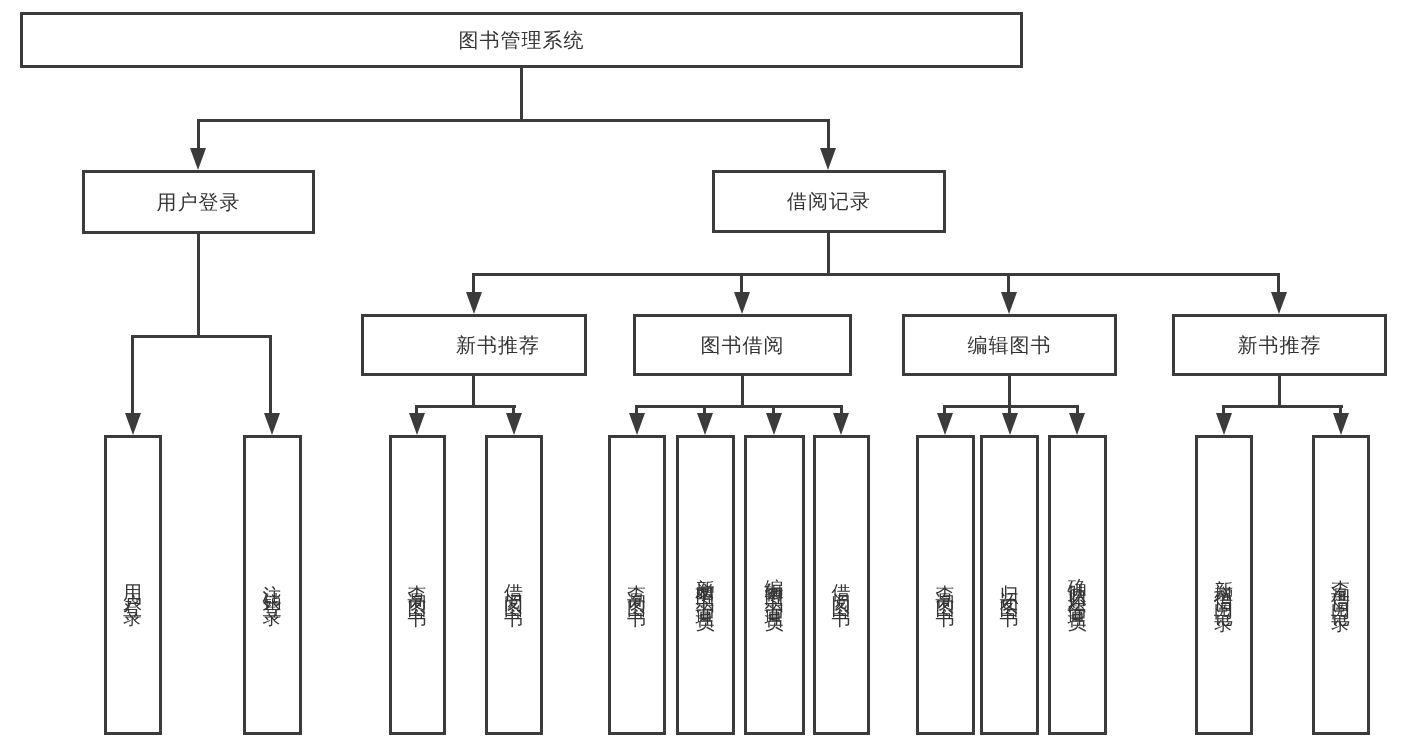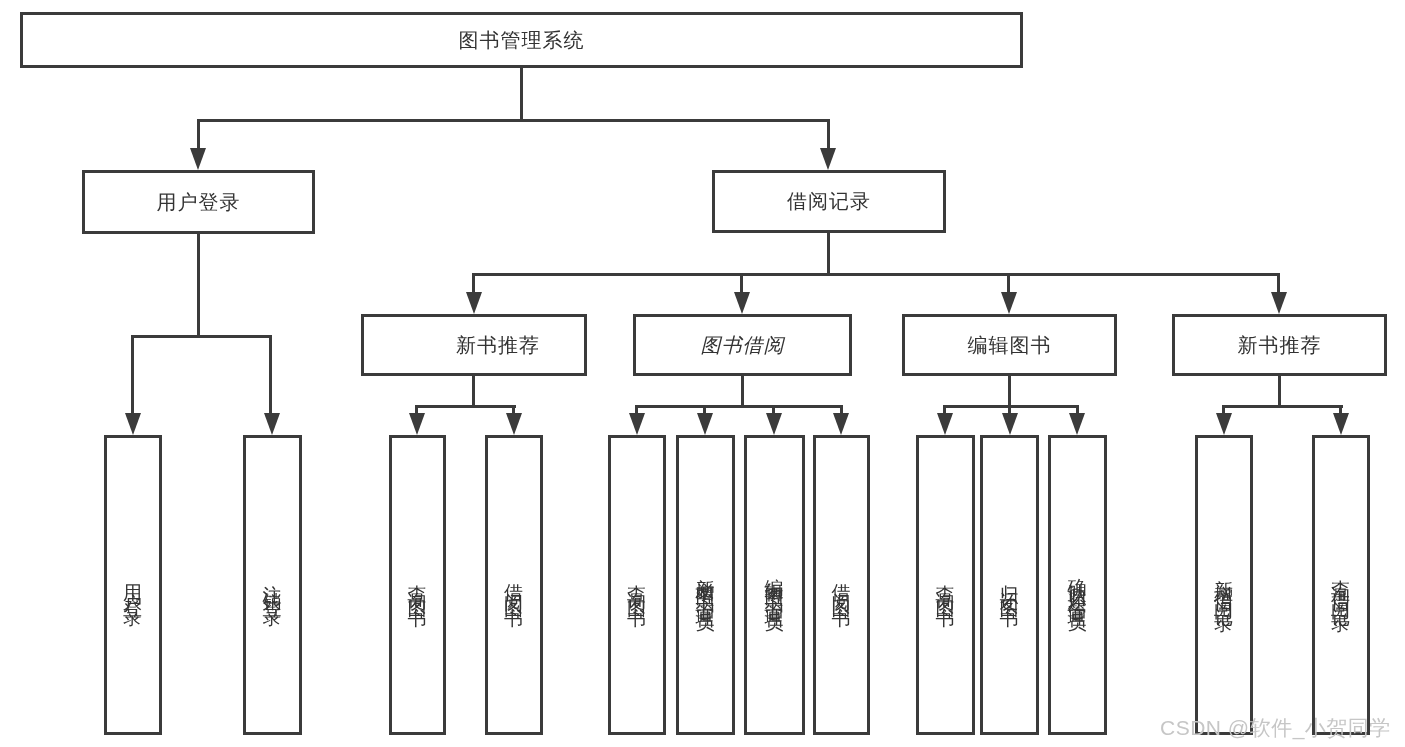--- a/index.html
+++ b/index.html
@@ -114,21 +114,21 @@
   <div class="vline" style="left:1007px; top:273px; height:23px;"></div>
   <div class="vline" style="left:1277px; top:273px; height:23px;"></div>
   <div class="arrow" style="left:466px; top:292px;"></div>
   <div class="arrow" style="left:734px; top:292px;"></div>
   <div class="arrow" style="left:1001px; top:292px;"></div>
   <div class="arrow" style="left:1271px; top:292px;"></div>
 
   <div class="box-h" style="left:361px; top:314px; width:226px; height:62px;padding-left:48px;">
     <span>新书推荐</span>
   </div>
-  <div class="box-h" style="left:633px; top:314px; width:219px; height:62px;font-style:italic;">
+  <div class="box-h" style="left:633px; top:314px; width:219px; height:62px;">
     <span>图书借阅</span>
   </div>
   <div class="box-h" style="left:902px; top:314px; width:215px; height:62px;">
     <span>编辑图书</span>
   </div>
   <div class="box-h" style="left:1172px; top:314px; width:215px; height:62px;">
     <span>新书推荐</span>
   </div>
 
   <div class="vline" style="left:472px; top:376px; height:29px;"></div>
@@ -202,15 +202,14 @@
     <span class="vtext" style="letter-spacing:5px;">确认归还（管理员）</span>
   </div>
 
   <div class="box-v" style="left:1195px; width:58px;">
     <span class="vtext" style="letter-spacing:7px;">新增借阅记录</span>
   </div>
   <div class="box-v" style="left:1312px; width:58px;">
     <span class="vtext" style="letter-spacing:7px;">查询借阅记录</span>
   </div>
 
-  <div class="watermark">CSDN @软件_小贺同学</div>
 
 </div>
 
 </body></html>

